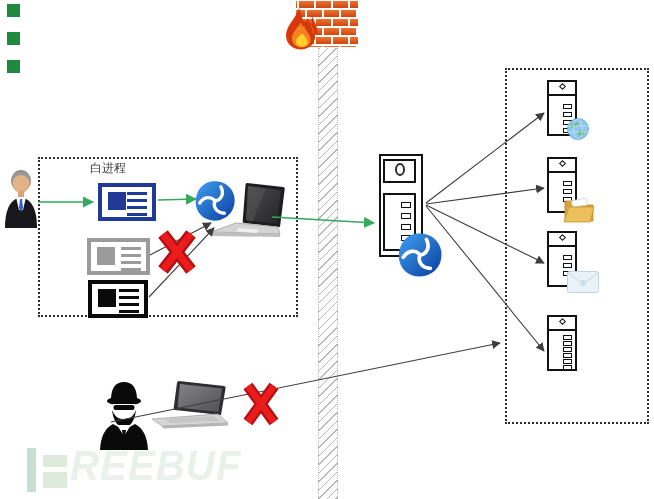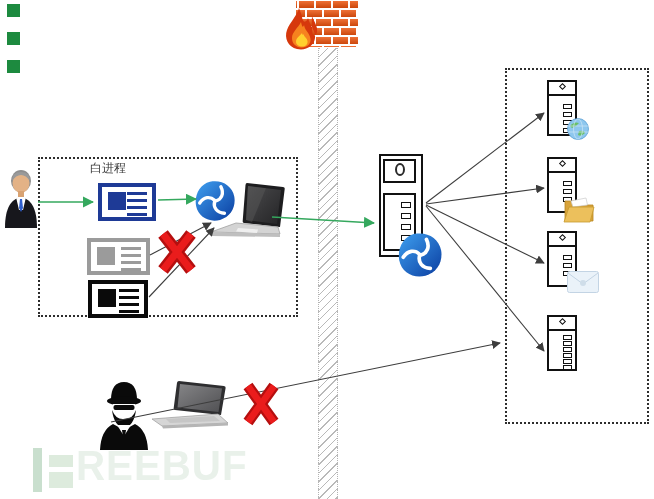--- a/index.html
+++ b/index.html
@@ -1,20 +1,20 @@
 <!DOCTYPE html>
 <html><head>
 <meta charset="utf-8">
 <style>
   html,body{margin:0;padding:0;background:#fff;}
   .stage{position:relative;width:654px;height:499px;background:#ffffff;overflow:hidden;
          font-family:"Liberation Sans","DejaVu Sans",sans-serif;}
 
   
-  .wm{position:absolute;left:30px;top:445px;width:300px;height:52px;}
+  .wm{position:absolute;left:24px;top:445px;width:300px;height:52px;font-style:italic;}
   .wm-bar{position:absolute;left:3px;top:3px;width:9px;height:44px;background:#c9dfce;}
   .wm-b1{position:absolute;left:19px;top:10px;width:24px;height:12px;background:#ddebdd;}
   .wm-b2{position:absolute;left:19px;top:27px;width:24px;height:16px;background:#ddebdd;}
   .wm-text{position:absolute;left:46px;top:-3px;font-size:42px;font-weight:bold;
            color:#e9f1ea;letter-spacing:1px;transform:scaleX(.96);transform-origin:left;}
 
   
   .hatch{position:absolute;left:318px;top:48px;width:20px;height:451px;
          background-image:repeating-linear-gradient(135deg,#b9b9b9 0,#b9b9b9 1px,transparent 1px,transparent 6px);
          border-left:1px dotted #b3b3b3;border-right:1px dotted #b3b3b3;box-sizing:border-box;}

